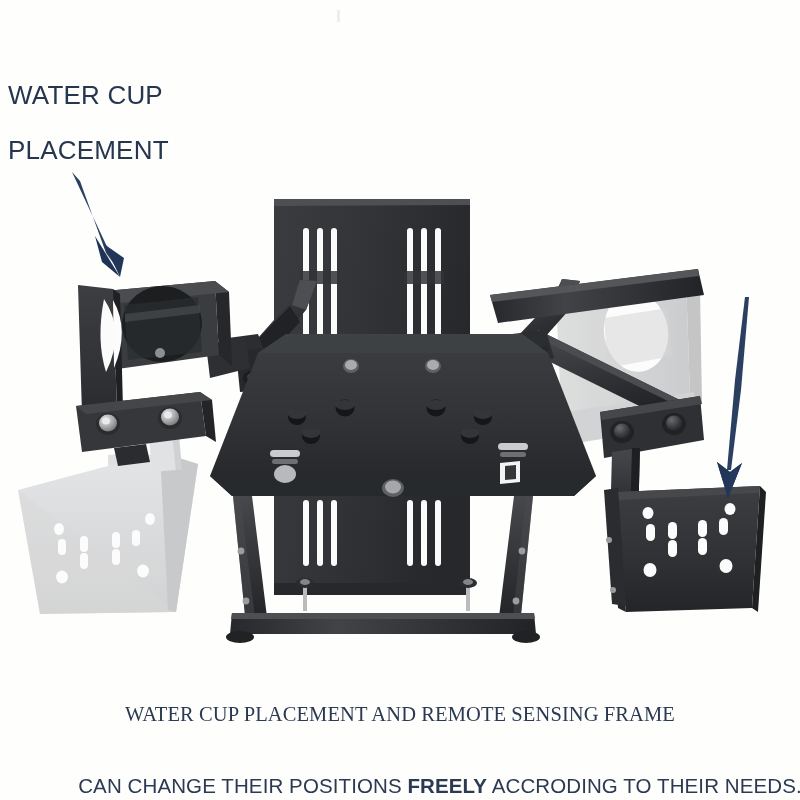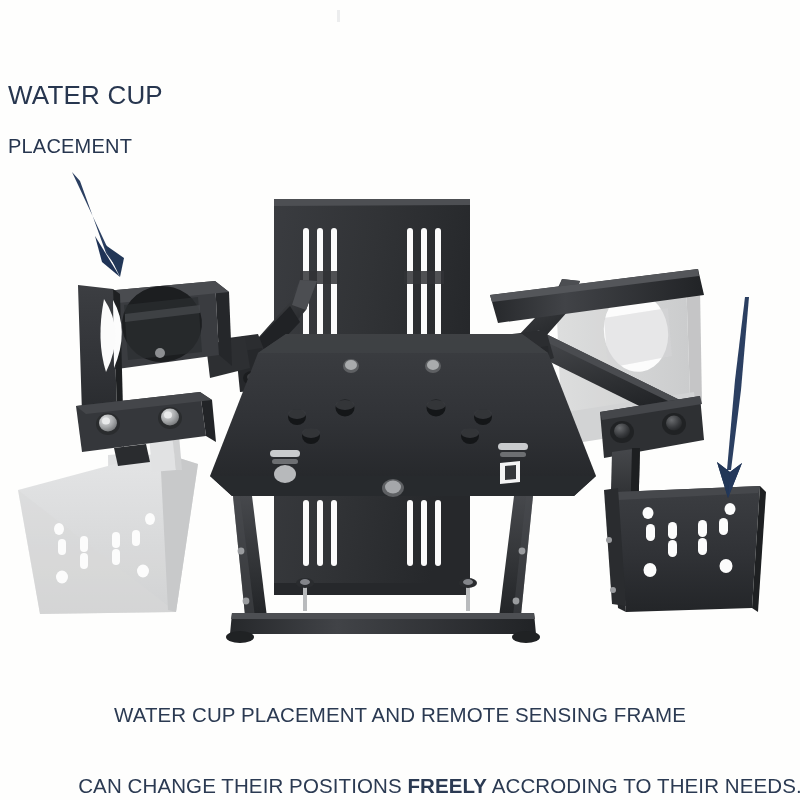--- a/index.html
+++ b/index.html
@@ -23,36 +23,36 @@
   .anno {
     position: absolute;
     color: #27364f;
     font-family: "Liberation Sans", sans-serif;
     font-weight: 400;
     letter-spacing: 0.2px;
     white-space: nowrap;
     user-select: none;
   }
   #label-watercup-l1 { left: 8px;  top: 80px;  font-size: 26px; }
-  #label-watercup-l2 { left: 8px;  top: 135px; font-size: 20px; }
+  #label-watercup-l2 { left: 8px;  top: 135px; font-size: 26px; }
   #label-frame-l1    { right: 8px; top: 188px; font-size: 26px; }
   #label-frame-l2    { right: 8px; top: 248px; font-size: 26px; }
 
   .caption {
     position: absolute;
     width: 800px;
     text-align: center;
     color: #2b3a52;
     font-family: "Liberation Sans", sans-serif;
     font-size: 20.5px;
     letter-spacing: 0.1px;
     white-space: nowrap;
     user-select: none;
   }
-  #caption-line1 { left: 0; top: 703px; }
+  #caption-line1 { left: 0; top: 703px; font-family: Liberation Serif, serif; }
   #caption-line2 { left: 0; top: 774px; padding-left: 40px; }
   #caption-line2 b { font-weight: 700; }
   .arrow-layer { position: absolute; left: 0; top: 0; }
 </style>
 </head>
 <body>
 
 <div id="stage">
 
   <svg id="photo" viewBox="0 0 800 800">

